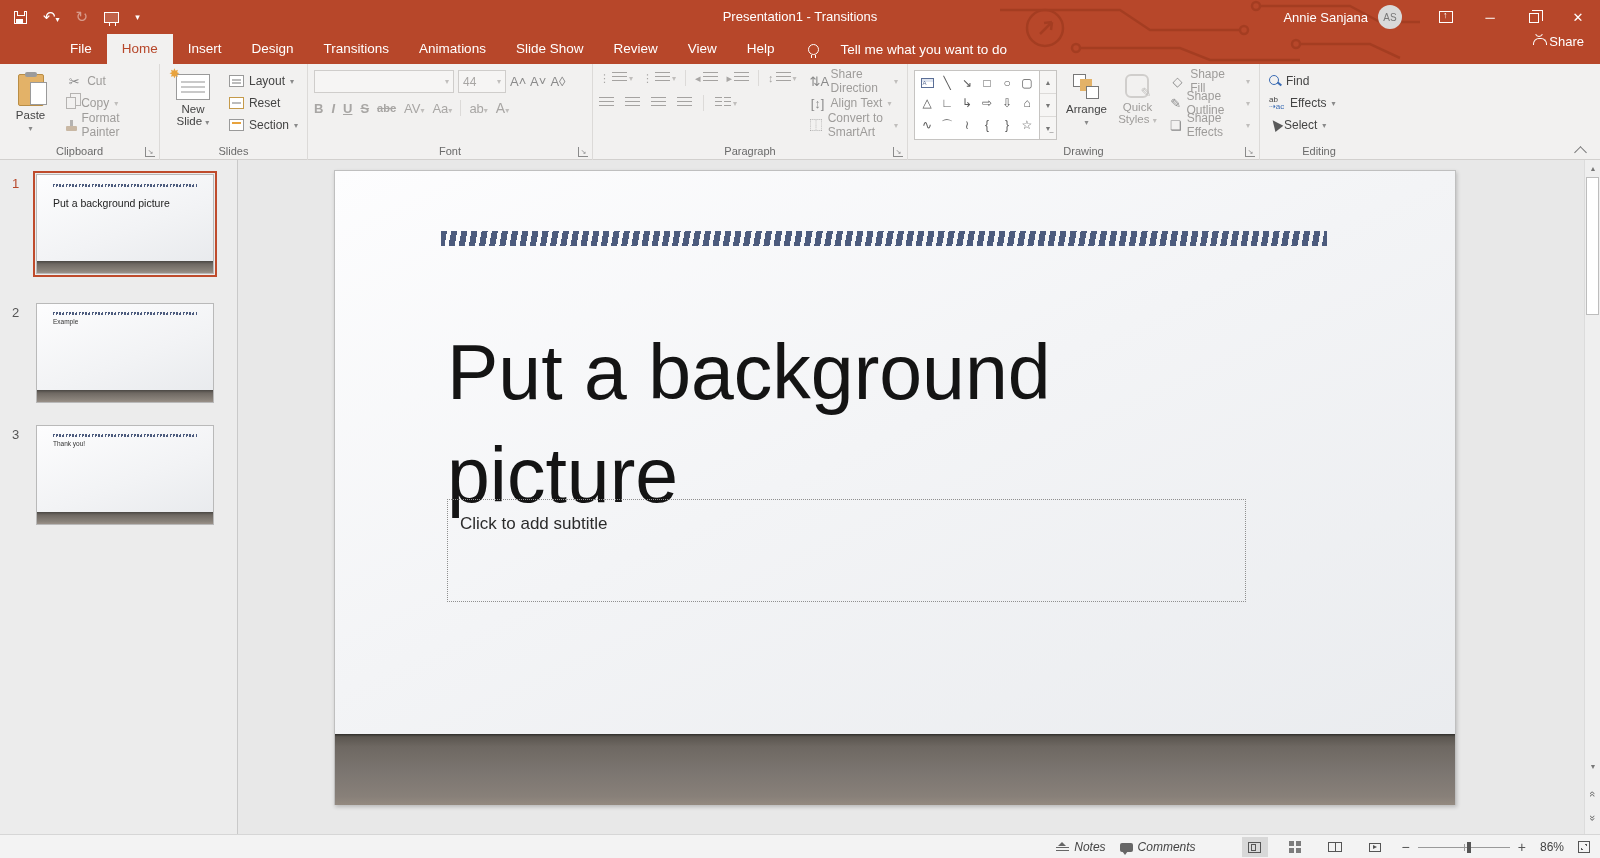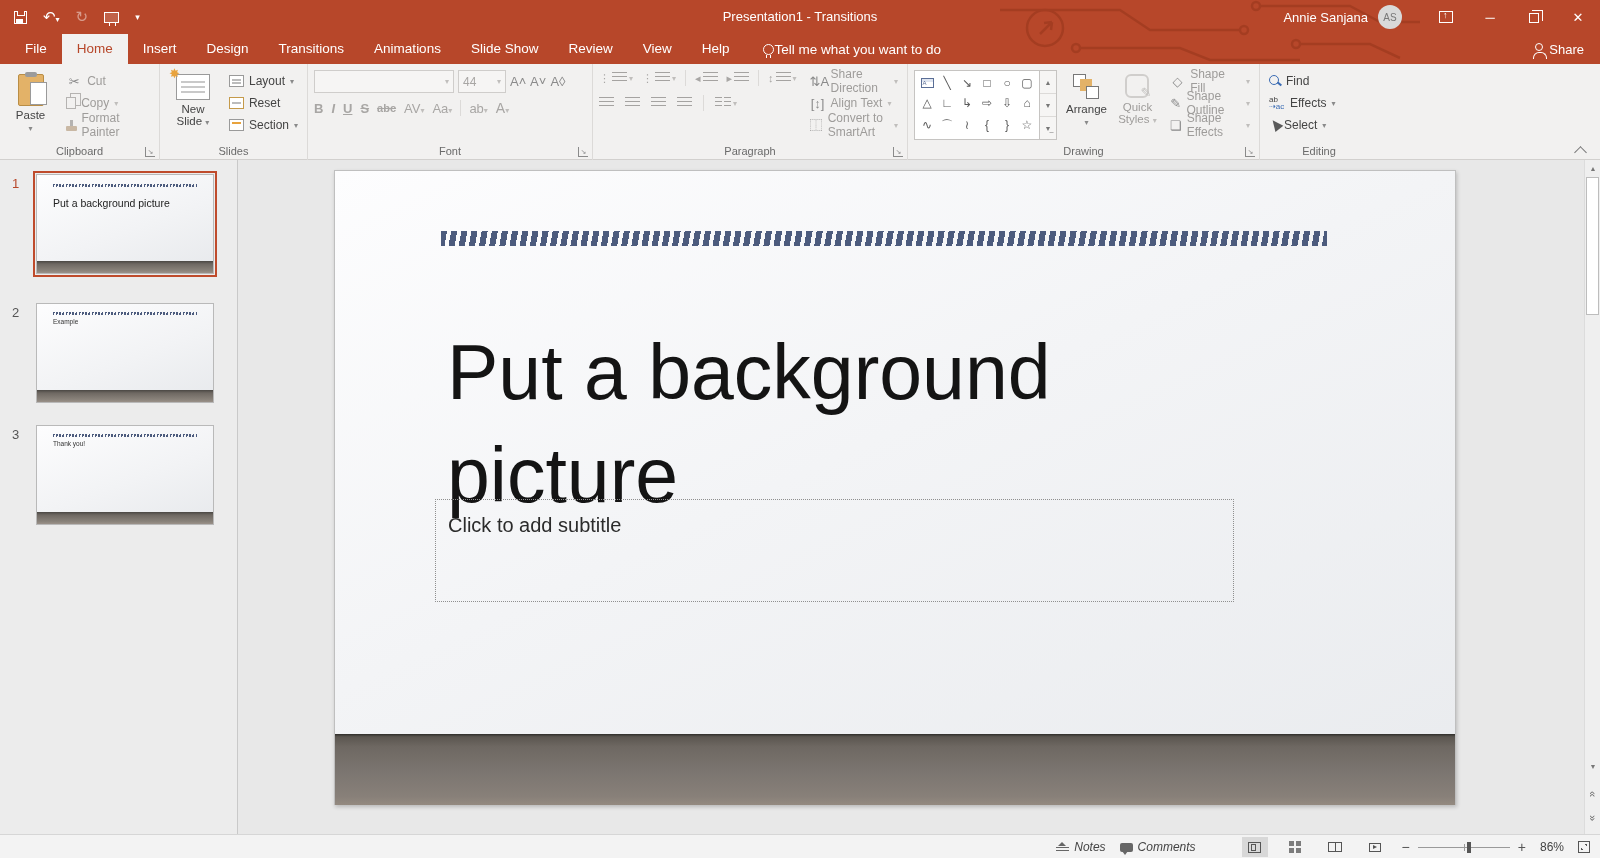--- a/index.html
+++ b/index.html
@@ -21,27 +21,27 @@
   .user-name { font-size:13px; color:#fff; margin-right:10px; }
   .avatar { width:24px; height:24px; border-radius:50%; background:#d9d9d9; color:#777; font-size:10px; display:flex; align-items:center; justify-content:center; margin-right:22px; }
   .winbtn { width:44px; height:34px; display:flex; align-items:center; justify-content:center; color:#fff; font-size:13px; cursor:pointer; }
   .ic-ribbonopt { width:14px; height:12px; border:1.3px solid #fff; position:relative; }
   .ic-ribbonopt:after { content:"↑"; position:absolute; left:3px; top:-2px; font-size:9px; }
   .ic-restore { width:10px; height:10px; border:1.3px solid #fff; position:relative; margin-top:2px; }
   .ic-restore:before { content:""; position:absolute; left:2px; top:-4px; width:10px; height:10px; border:1.3px solid #fff; border-left:none; border-bottom:none; }
 
   
   .tabrow { position:absolute; left:0; top:34px; width:1600px; height:30px; background:#b7472a; z-index:25; }
-  .tabs { display:flex; height:30px; align-items:stretch; padding-left:10px; }
+  .tabs { display:flex; height:30px; align-items:stretch; padding-left:10px;margin-left:45px; }
   .tab { color:#fff; font-size:13.5px; padding:0 15px; line-height:30px; cursor:pointer; }
   .tab.active { background:#f2f1f0; color:#b7472a; }
-  .tellme { display:flex; align-items:center; gap:1px; color:#fff; font-size:13.5px; margin-left:18px; cursor:pointer; }
+  .tellme { display:flex; align-items:center; gap:22px; color:#fff; font-size:13.5px; margin-left:18px; cursor:pointer; }
   .bulb { width:11px; height:11px; border:1.4px solid #fff; border-radius:50%; position:relative; }
   .bulb:after { content:""; position:absolute; left:2.2px; bottom:-4px; width:3px; height:3px; border-left:1.4px solid #fff; border-right:1.4px solid #fff; }
-  .share { position:absolute; right:16px; top:0; height:30px; display:flex; align-items:center; gap:6px; color:#fff; font-size:13px; cursor:pointer; }
+  .share { position:absolute; right:16px; top:0; height:30px; display:flex; align-items:flex-start; gap:6px; color:#fff; font-size:13px; cursor:pointer; }
   .ic-person { width:8px; height:8px; border:1.3px solid #fff; border-radius:50%; position:relative; margin-top:-5px;}
   .ic-person:after { content:""; position:absolute; left:-3px; top:8px; width:12px; height:6px; border:1.3px solid #fff; border-bottom:none; border-radius:6px 6px 0 0; }
 
   
   .ribbon { position:absolute; left:0; top:64px; width:1600px; height:96px; background:#f2f1f0; border-bottom:1px solid #d2d0ce; z-index:20; display:flex; }
   .rgroup { position:relative; height:96px; padding:6px 6px 18px 6px; border-right:1px solid #dcdad8; }
   .glabel { position:absolute; left:0; right:0; bottom:3px; text-align:center; font-size:11px; color:#6a6a6a; }
   .dlg { position:absolute; right:4px; bottom:3px; width:10px; height:10px; border-left:1px solid #8a8a8a; border-bottom:1px solid #8a8a8a; color:#8a8a8a; font-size:7px; line-height:9px; text-align:center; cursor:pointer; }
   .bigbtn { display:inline-flex; flex-direction:column; align-items:center; justify-content:flex-start; width:56px; height:72px; font-size:11.5px; color:#444; cursor:pointer; text-align:center; padding-top:4px; gap:3px; }
   .sbtn { display:flex; align-items:center; gap:5px; font-size:12px; color:#9e9c9a; height:22px; padding:0 3px; cursor:default; }
@@ -101,21 +101,21 @@
   .tdash { position:absolute; left:16px; right:16px; height:3px; background:repeating-linear-gradient(100deg,#4c5b7d 0 1.6px, transparent 1.6px 3.2px); }
   .tstrip { position:absolute; left:0; right:0; bottom:0; height:12px; background:linear-gradient(180deg,#4a4743 0,#6e6862 25%,#8a837b 80%,#9a9189 100%); }
   .ttitle1 { position:absolute; left:16px; top:22px; width:130px; font-size:10.5px; color:#222; line-height:1.25; }
   .ttitle2 { position:absolute; left:16px; top:14px; font-size:6.5px; color:#333; }
 
   
   .canvas { position:absolute; left:239px; top:160px; right:16px; bottom:24px; background:#e8e8e8; z-index:5; }
   .slide { position:absolute; left:95px; top:10px; width:1122px; height:635px; background:linear-gradient(155deg,#fdfdfe 0%,#f3f4f6 45%,#e9ebee 100%); border:1px solid #bfbfbf; box-shadow:1px 2px 4px rgba(0,0,0,.2); }
   .dashes { position:absolute; left:106px; top:60px; width:886px; height:15px; background:repeating-linear-gradient(100deg,#4c5b7d 0 6px, transparent 6px 10px); cursor:pointer; }
   .slide-title { position:absolute; left:112px; top:150px; width:740px; font-size:77px; line-height:103px; color:#141414; font-weight:400; letter-spacing:0px; cursor:text; }
-  .subtitle-ph { position:absolute; left:100px; top:328px; width:799px; height:103px; border:1px dotted #8f8f8f; padding:14px 12px; font-size:20px; color:#2b2b2b; cursor:text; }
+  .subtitle-ph { position:absolute; left:112px; top:328px; width:799px; height:103px; border:1px dotted #8f8f8f; padding:14px 12px; font-size:17px; color:#2b2b2b; cursor:text; }
   .slide-url { position:absolute; left:684px; top:465px; font-size:23px; color:#111; }
   .texture { position:absolute; left:0; right:0; top:563px; height:71px; background:linear-gradient(180deg,#2f2d2a 0,#5b5650 4%,#6e6862 18%,#7b7570 52%,#888079 88%,#948a80 100%); }
 
   
   .vscroll { position:absolute; right:0; top:160px; width:16px; bottom:24px; background:#efefef; border-left:1px solid #dcdcdc; z-index:10; }
   .sarrow { position:absolute; left:0; width:16px; height:16px; font-size:7px; color:#777; display:flex; align-items:center; justify-content:center; cursor:pointer; }
   .sthumb { position:absolute; left:1px; top:17px; width:13px; height:138px; background:#fff; border:1px solid #bdbdbd; cursor:grab; }
   .navbtn { position:absolute; left:0; width:16px; height:16px; color:#666; font-size:11px; display:flex; align-items:center; justify-content:center; cursor:pointer; }
   .rot90 { transform:rotate(90deg); display:inline-block; }
 

